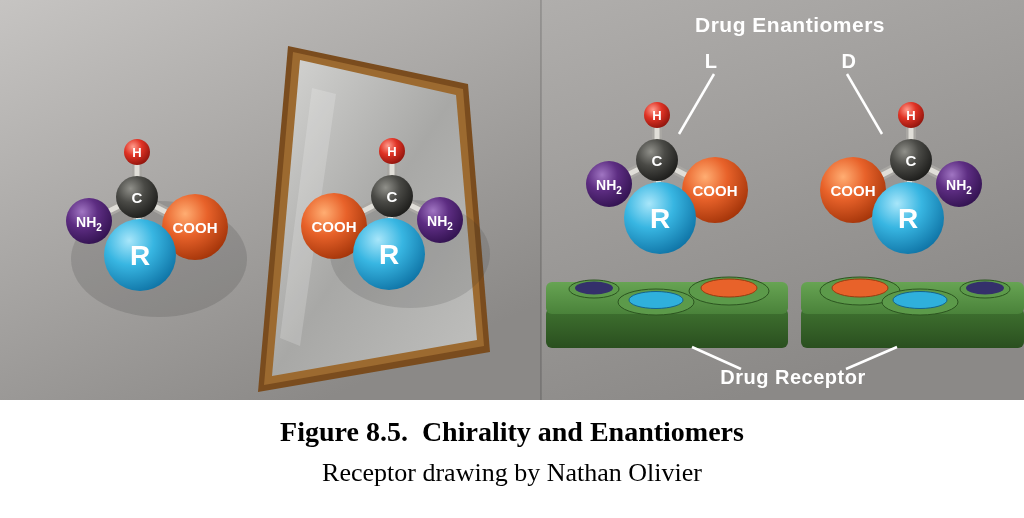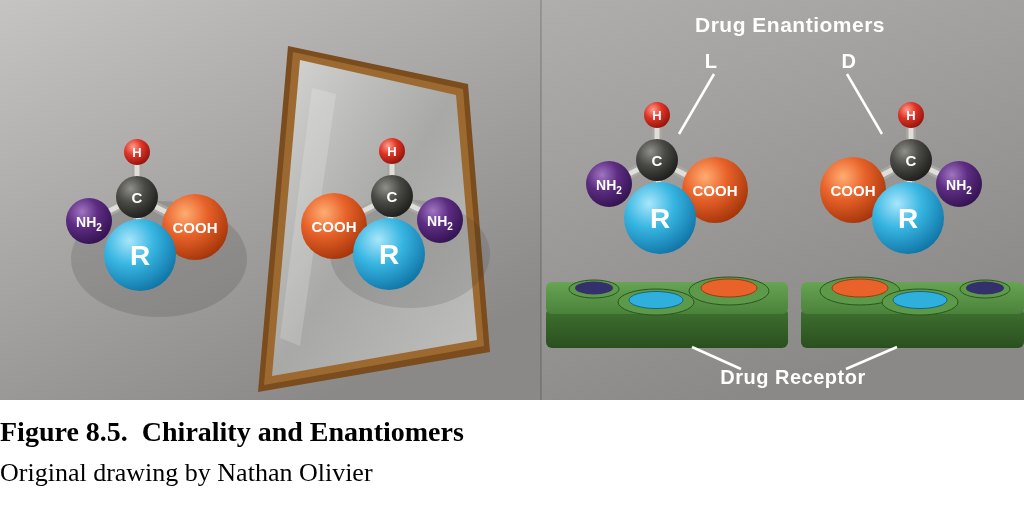--- a/index.html
+++ b/index.html
@@ -7,21 +7,21 @@
   .page{position:relative;width:1024px;height:518px;background:#ffffff;}
   svg.illustration{display:block;width:1024px;height:400px;}
 
   .stick-o{stroke:#a9a7a3;stroke-width:10;stroke-linecap:round;}
   .stick-i{stroke:#e0dedา8;stroke-width:5;stroke-linecap:round;}
   .stick-i{stroke:#e0ded8;}
   .atom-label{fill:#ffffff;font-family:"Liberation Sans",sans-serif;font-weight:bold;text-anchor:middle;}
   .anno{fill:#ffffff;font-family:"Liberation Sans",sans-serif;font-weight:bold;text-anchor:middle;letter-spacing:0.5px;}
   .pointer{stroke:#ffffff;stroke-width:2.5;}
 
-  .caption{position:absolute;top:400px;left:0;width:1024px;text-align:left;background:#ffffff;}
+  .caption{position:absolute;top:400px;left:0;width:1024px;text-align:center;background:#ffffff;}
   .caption-title{font-family:"Liberation Serif",serif;font-weight:bold;font-size:28px;color:#000;margin:16px 0 10px 0;white-space:pre;}
   .caption-credit{font-family:"Liberation Serif",serif;font-size:26px;color:#000;margin:6px 0 0 0;white-space:pre;}
 </style>
 </head>
 <body>
 
 <div class="page">
 
   <svg class="illustration" viewBox="0 0 1024 400" aria-hidden="false">
     <defs>
@@ -206,16 +206,16 @@
       <line class="pointer" x1="714" y1="74" x2="679" y2="134"></line>
       <line class="pointer" x1="847" y1="74" x2="882" y2="134"></line>
       <text class="anno" font-size="20" x="793" y="384">Drug Receptor</text>
       <line class="pointer" x1="741" y1="369" x2="692" y2="347"></line>
       <line class="pointer" x1="846" y1="369" x2="897" y2="347"></line>
     </g>
   </svg>
 
   <div class="caption">
     <p class="caption-title">Figure 8.5.  Chirality and Enantiomers</p>
-    <p class="caption-credit">Original drawing by Nathan Olivier</p>
+    <p class="caption-credit">Receptor drawing by Nathan Olivier</p>
   </div>
 
 </div>
 
 </body></html>

